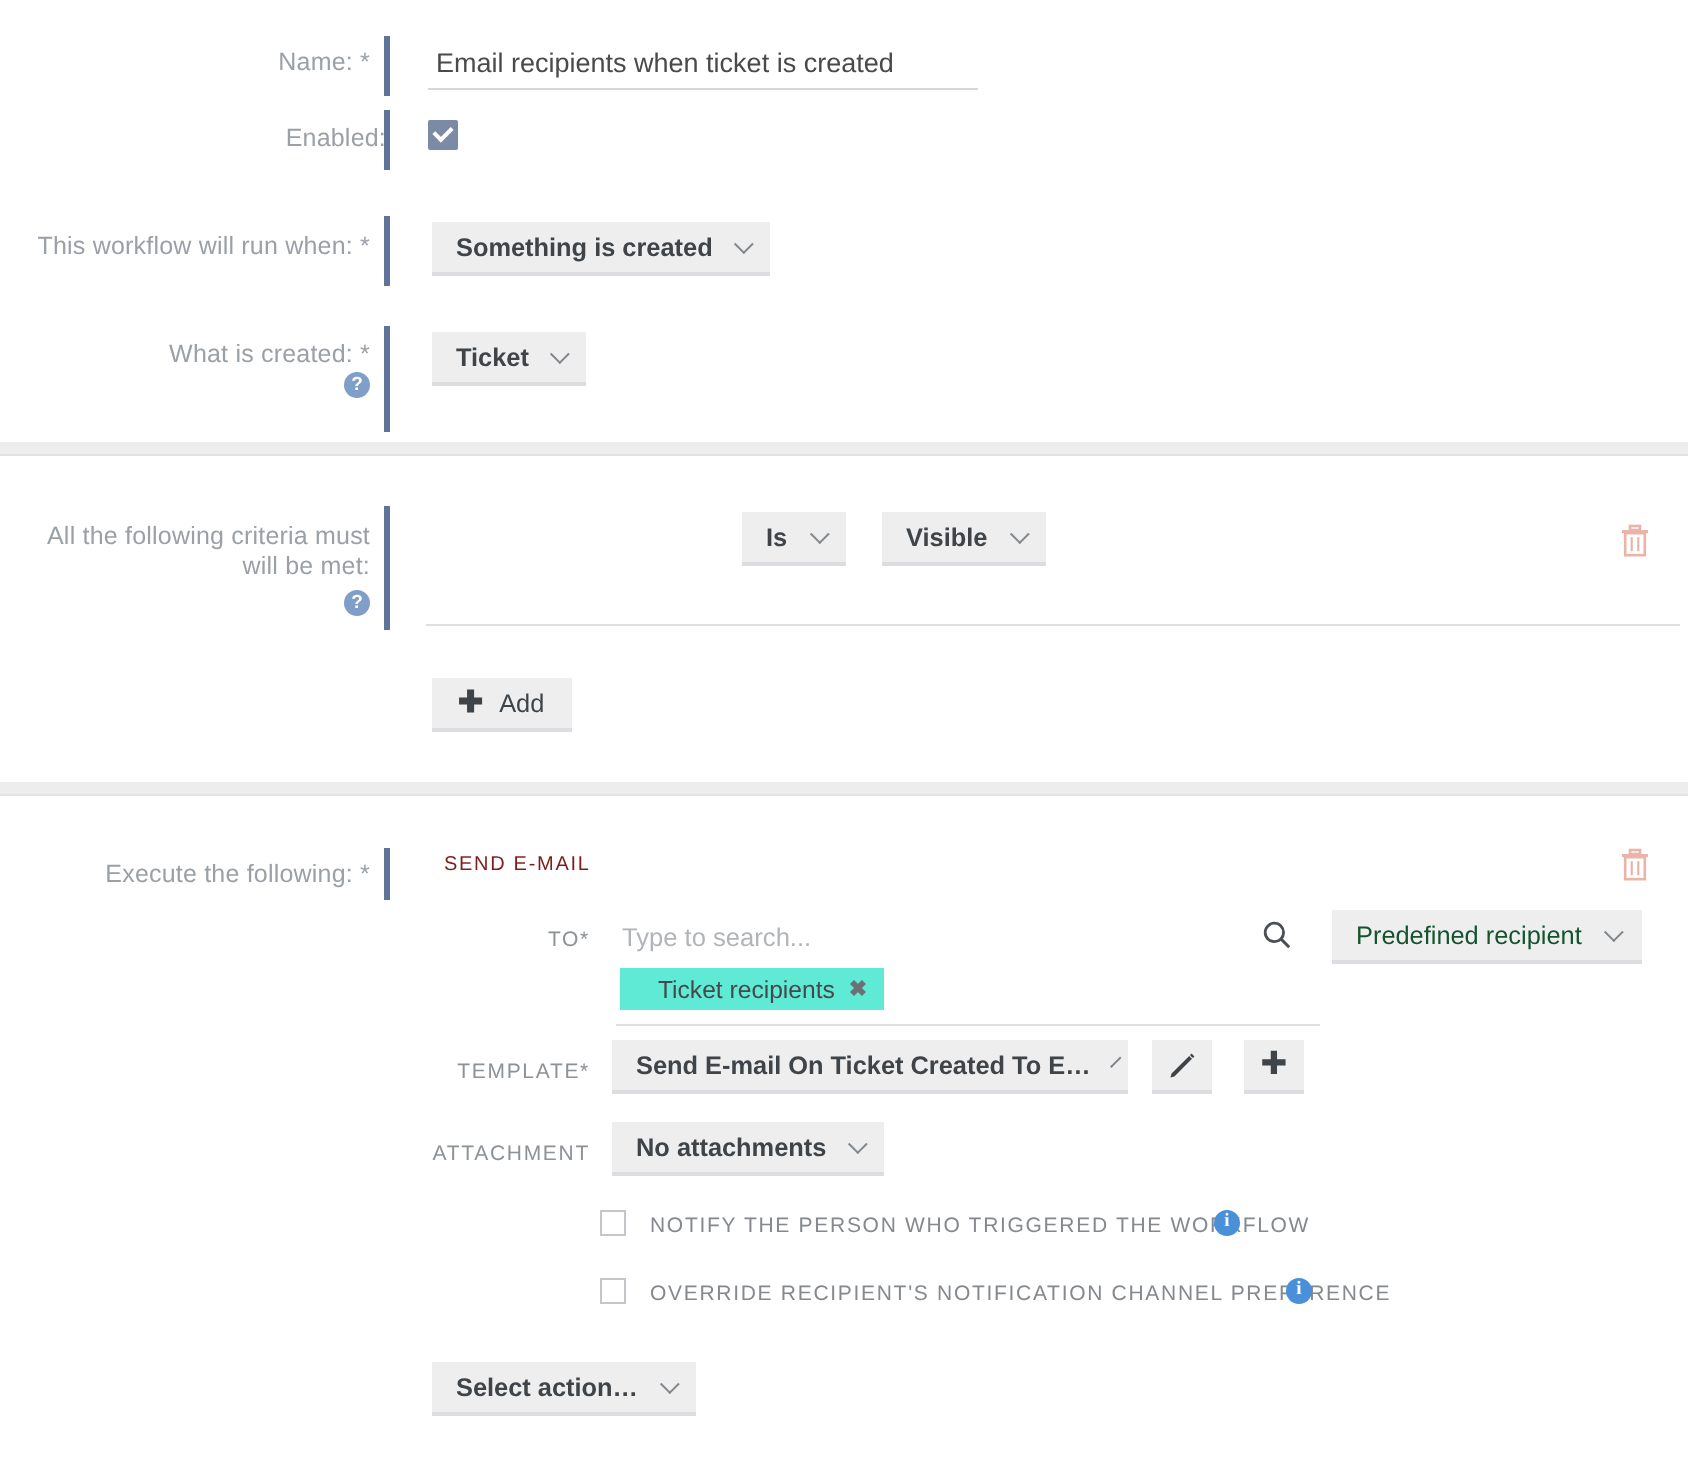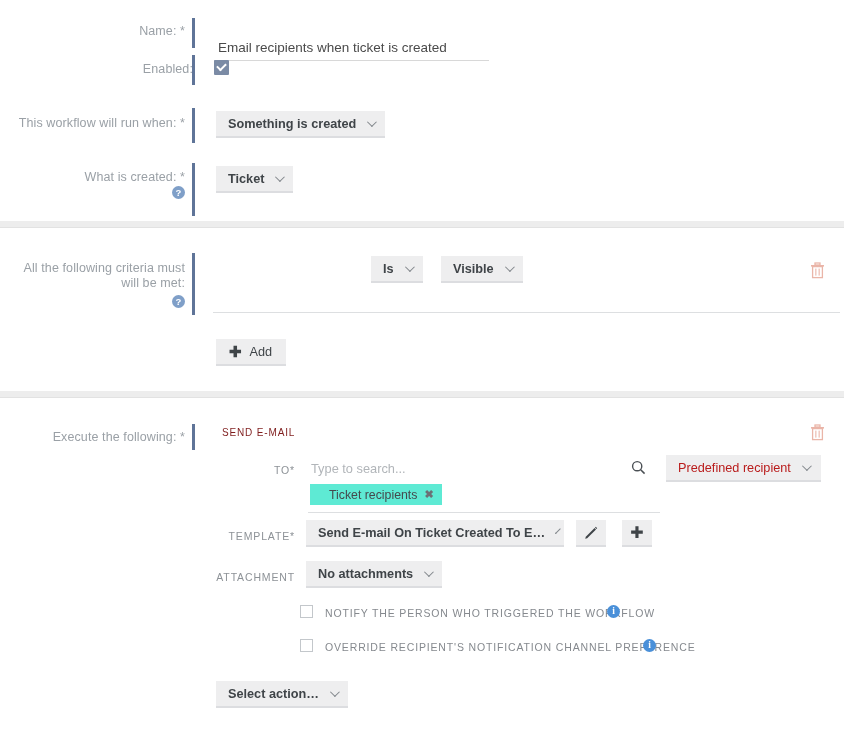--- a/index.html
+++ b/index.html
@@ -35,21 +35,20 @@
   .name-input {
     border: none;
     border-bottom: 1px solid #d8d8d8;
     width: 275px;
     font-family: "Liberation Sans", sans-serif;
     font-size: 13.5px;
     color: #4a4a4a;
     padding: 0 0 5px 4px;
     background: transparent;
     outline: none;
-    margin-top: 16px;
   }
   .name-input::placeholder { color: #b4b4b4; }
 
   
   .cb-on {
     width: 15px; height: 15px;
     background: #7b8ba5;
     position: relative;
     cursor: pointer;
     border-radius: 1px;
@@ -72,21 +71,21 @@
     border-bottom: 2px solid #dcdde0;
     height: 27px;
     padding: 0 11px 0 12px;
     font-family: "Liberation Sans", sans-serif;
     font-size: 12.7px;
     color: #3f4448;
     font-weight: bold;
     cursor: pointer;
     white-space: nowrap;
   }
-  .dd.reg { font-weight: normal; color: #b91c1c; }
+  .dd.reg { font-weight: normal; color: #14532d; }
   .chev {
     display: inline-block;
     width: 7px; height: 7px;
     border-right: 1.4px solid #82878c;
     border-bottom: 1.4px solid #82878c;
     transform: rotate(45deg) translateY(-2px);
   }
 
   
   .sqbtn {

